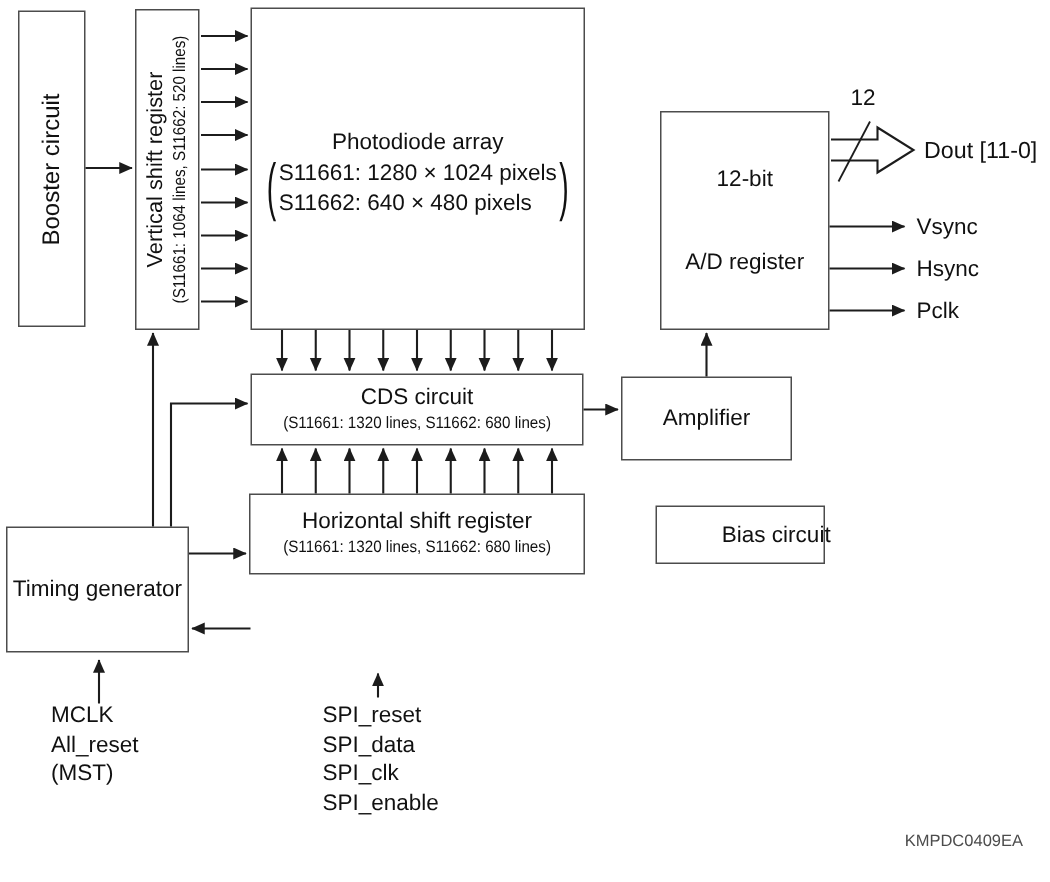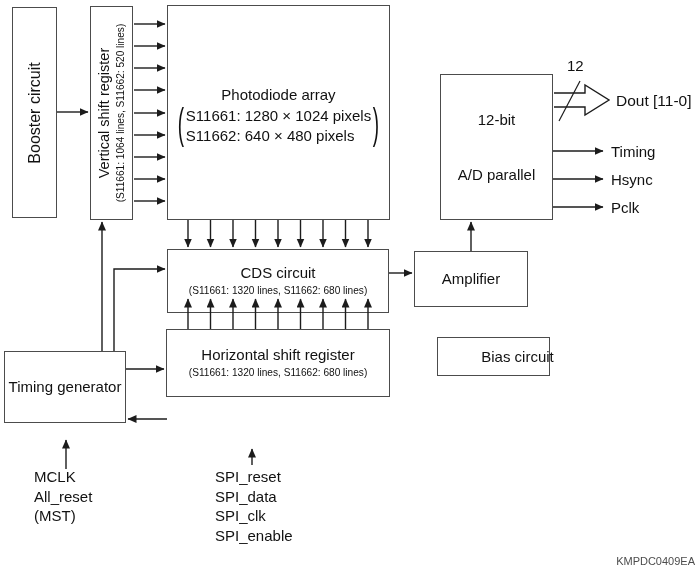--- a/index.html
+++ b/index.html
@@ -61,42 +61,42 @@
           <div>S11661: 1280 × 1024 pixels</div>
           <div>S11662: 640 × 480 pixels</div>
         </div>
         <span class="paren">)</span>
       </div>
     </div>
   </div>
 
   <div class="box" style="left:440px; top:74px; width:113px; height:146px;gap:36px;">
     <div class="lab2">12-bit</div>
-    <div class="lab2">A/D parallel</div>
+    <div class="lab2">A/D register</div>
   </div>
 
-  <div class="box" style="left:167px; top:249px; width:222px; height:64px;">
+  <div class="box" style="left:167px; top:249px; width:222px; height:48px;">
     <div class="lab">CDS circuit</div>
     <div class="sub"><span>(S11661: 1320 lines, S11662: 680 lines)</span></div>
   </div>
 
   <div class="box" style="left:414px; top:251px; width:114px; height:56px;">
     <div class="lab">Amplifier</div>
   </div>
 
-  <div class="box" style="left:166px; top:329px; width:224px; height:68px;">
+  <div class="box" style="left:166px; top:329px; width:224px; height:54px;">
     <div class="lab">Horizontal shift register</div>
     <div class="sub"><span>(S11661: 1320 lines, S11662: 680 lines)</span></div>
   </div>
 
   <div class="box" style="left:437px; top:337px; width:113px; height:39px;padding-left:48px;">
     <div class="lab">Bias circuit</div>
   </div>
 
-  <div class="box" style="left:4px; top:351px; width:122px; height:72px;">
+  <div class="box" style="left:4px; top:351px; width:122px; height:84px;">
     <div class="lab">Timing generator</div>
   </div>
 
 
   <svg class="wires" width="700" height="588" viewBox="0 0 700 588">
     <defs>
       <marker id="ah" markerWidth="11" markerHeight="9" refX="8.5" refY="4" orient="auto" markerUnits="userSpaceOnUse">
         <path d="M0,0 L9,4 L0,8 Z" fill="#1c1c1c"></path>
       </marker>
     </defs>
@@ -161,34 +161,34 @@
 
       <path fill="#ffffff" d="M554,93 L585,93 L585,85 L609,100 L585,115 L585,107 L554,107"></path>
       <line x1="559" y1="121" x2="580" y2="81" stroke-width="1.2"></line>
     </g>
   </svg>
 
   <div class="t" style="left:567px; top:57px;">12</div>
 
   <div class="t" style="left:616px; top:92px; font-size:15.5px;">Dout [11-0]</div>
 
-  <div class="t" style="left:611px; top:143px;">Timing</div>
+  <div class="t" style="left:611px; top:143px;">Vsync</div>
 
   <div class="t" style="left:611px; top:171px;">Hsync</div>
 
   <div class="t" style="left:611px; top:199px;">Pclk</div>
 
   <div class="t t-block" style="left:34px; top:467px;">
     <div>MCLK</div>
     <div>All_reset</div>
     <div>(MST)</div>
   </div>
 
   <div class="t t-block" style="left:215px; top:467px;">
     <div>SPI_reset</div>
     <div>SPI_data</div>
     <div>SPI_clk</div>
     <div>SPI_enable</div>
   </div>
 
-  <div class="fig-code" style="right:5px; top:555px;">KMPDC0409EA</div>
+  <div class="fig-code" style="right:18px; top:555px;">KMPDC0409EA</div>
 
 </div>
 
 </body></html>

